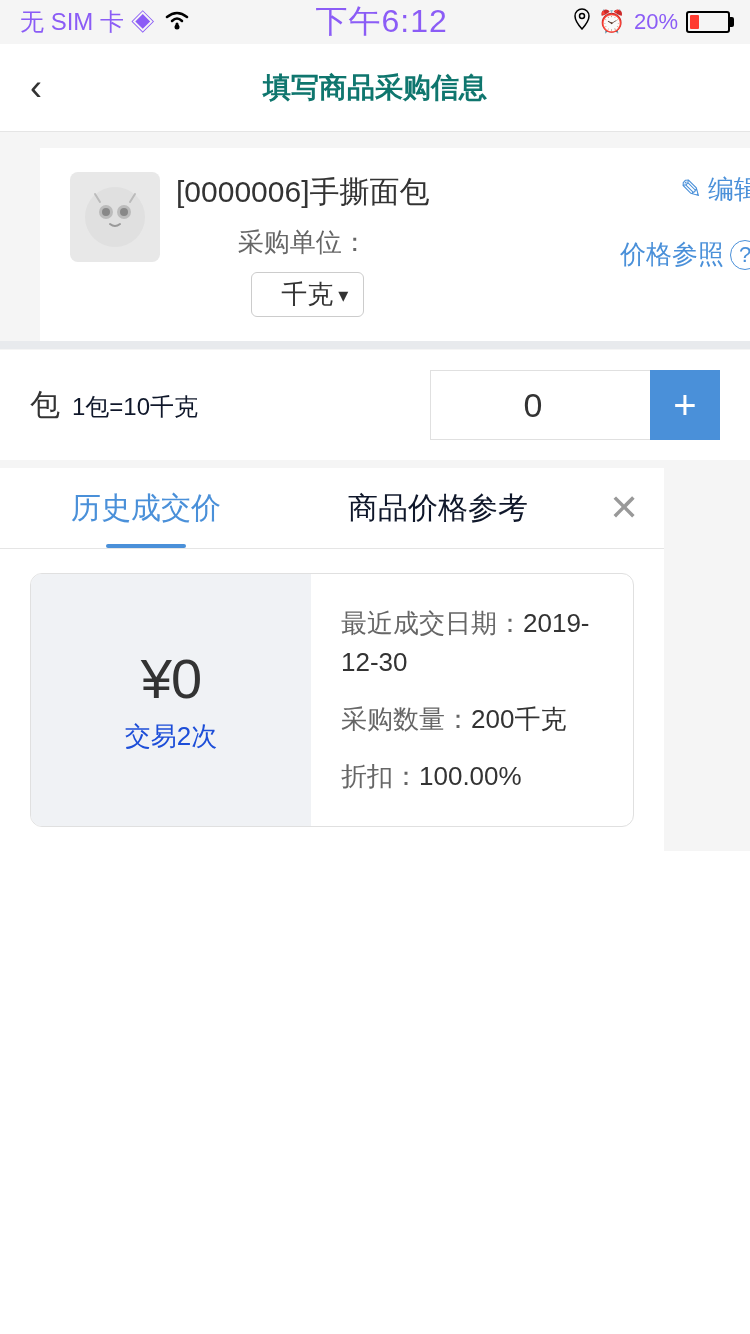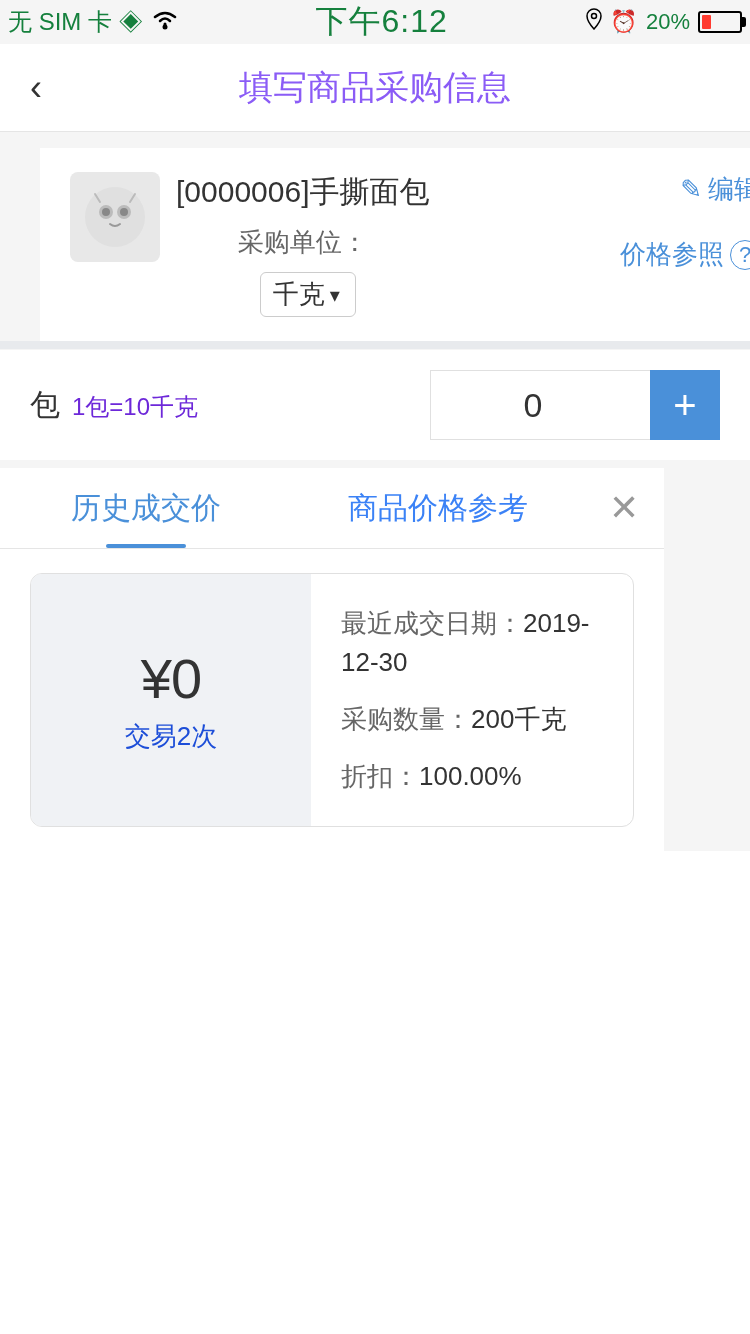--- a/index.html
+++ b/index.html
@@ -13,23 +13,23 @@
     }
 
     
     .status-bar {
       width: 750px;
       height: 44px;
       background: #f5f5f5;
       display: flex;
       align-items: center;
       justify-content: space-between;
-      padding: 0 8px;
-      font-size: 26px;
-      color: #15803d;
+      padding: 0 20px;
+      font-size: 26px;
+      color: #8b5cf6;
     }
     .status-left {
       display: flex;
       align-items: center;
       gap: 8px;
       font-size: 24px;
     }
     .status-center {
       font-size: 32px;
       font-weight: 500;
@@ -81,23 +81,23 @@
       border-bottom: 1px solid #e5e5e5;
     }
     .nav-back {
       position: absolute;
       left: 30px;
       font-size: 36px;
       color: #333;
       cursor: pointer;
     }
     .nav-title {
-      font-size: 34px;
-      font-weight: 400;
-      color: #8b5cf6;
+      font-size: 28px;
+      font-weight: 700;
+      color: #0f766e;
     }
 
     
     .product-card {
       width: 750px;
       background: #fff;
       padding: 24px 30px;
       margin-top: 16px;
       margin-left: 40px;
     }
@@ -148,21 +148,21 @@
       content: '▾';
       position: absolute;
       right: 6px;
       font-size: 20px;
       color: #333;
       pointer-events: none;
     }
     .unit-select-box {
       border: 1px solid #ccc;
       border-radius: 6px;
-      padding: 4px 30px 4px 12px;
+      padding: 4px 30px 4px 29px;
       font-size: 26px;
       color: #333;
       background: #fff;
       display: inline-block;
       position: relative;
     }
     .edit-link {
       font-size: 26px;
       color: #4a90d9;
       cursor: pointer;
@@ -197,21 +197,21 @@
       align-items: baseline;
       gap: 12px;
     }
     .quantity-unit {
       font-size: 30px;
       color: #333;
       font-weight: 500;
     }
     .quantity-conv {
       font-size: 24px;
-      color: #6d28d9;
+      color: #0f172a;
     }
     .quantity-input-area {
       display: flex;
       align-items: center;
       gap: 0;
     }
     .quantity-input {
       width: 220px;
       height: 70px;
       border: 1px solid #e0e0e0;
@@ -246,21 +246,21 @@
       border-bottom: 1px solid #e5e5e5;
       position: relative;
     }
     .tab-item {
       flex: 1;
       height: 80px;
       display: flex;
       align-items: center;
       justify-content: center;
       font-size: 30px;
-      color: #3b82f6;
+      color: #0f172a;
       cursor: pointer;
       position: relative;
     }
     .tab-item.active {
       color: #4a90d9;
       font-weight: 500;
     }
     .tab-item.active::after {
       content: '';
       position: absolute;

